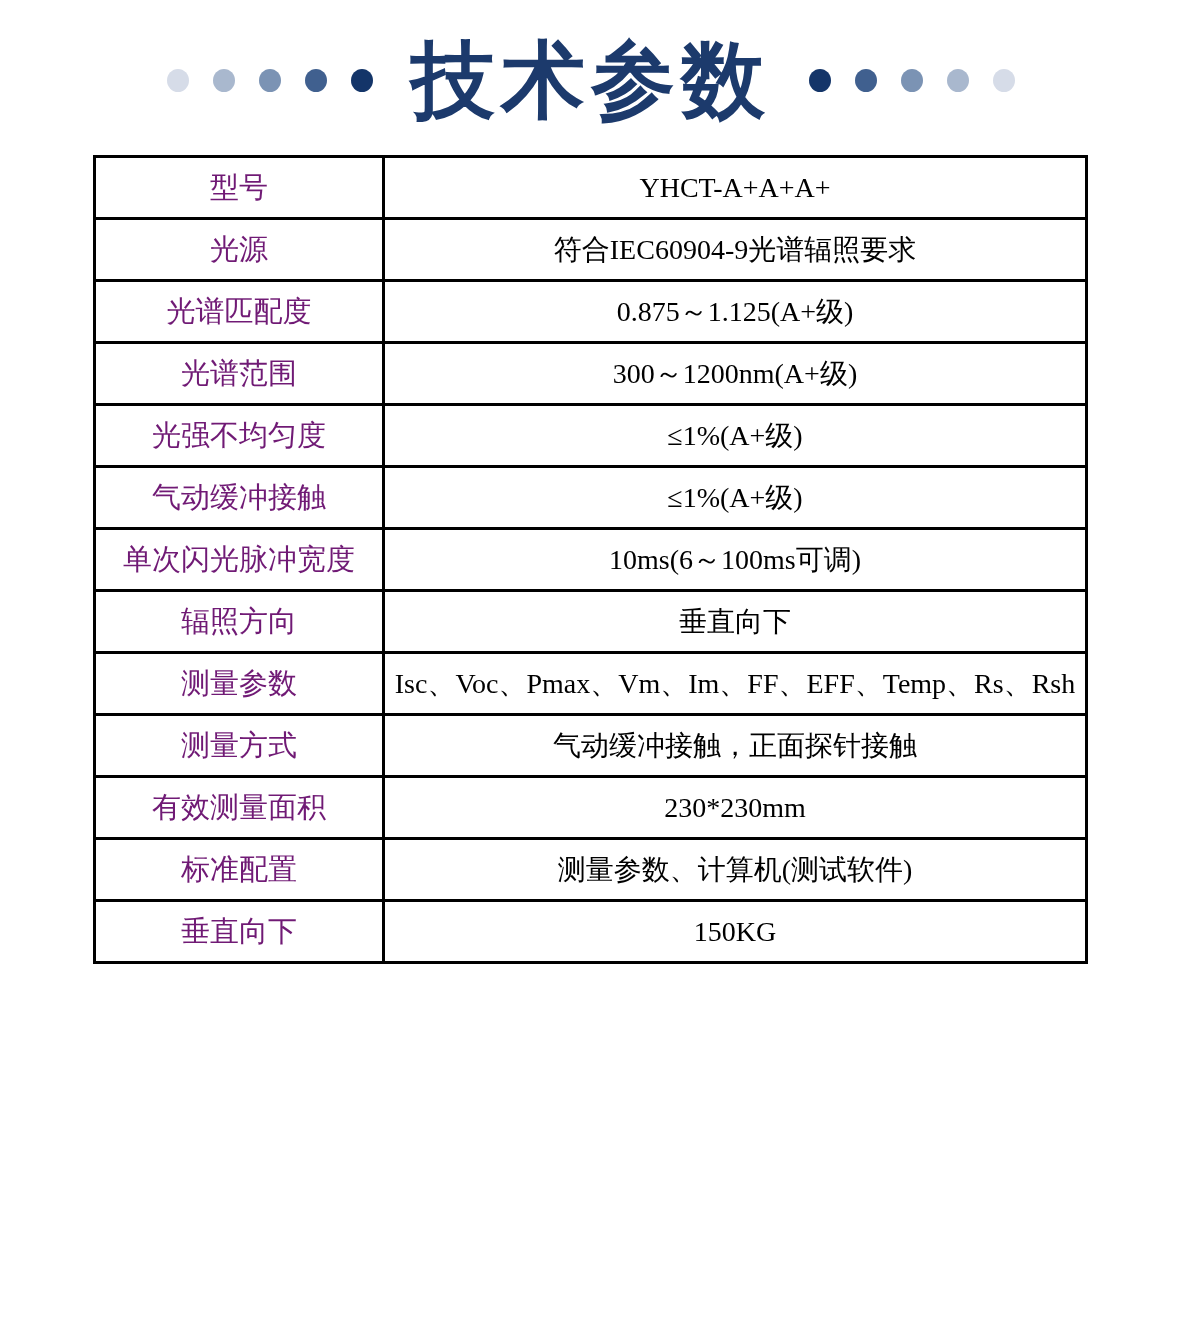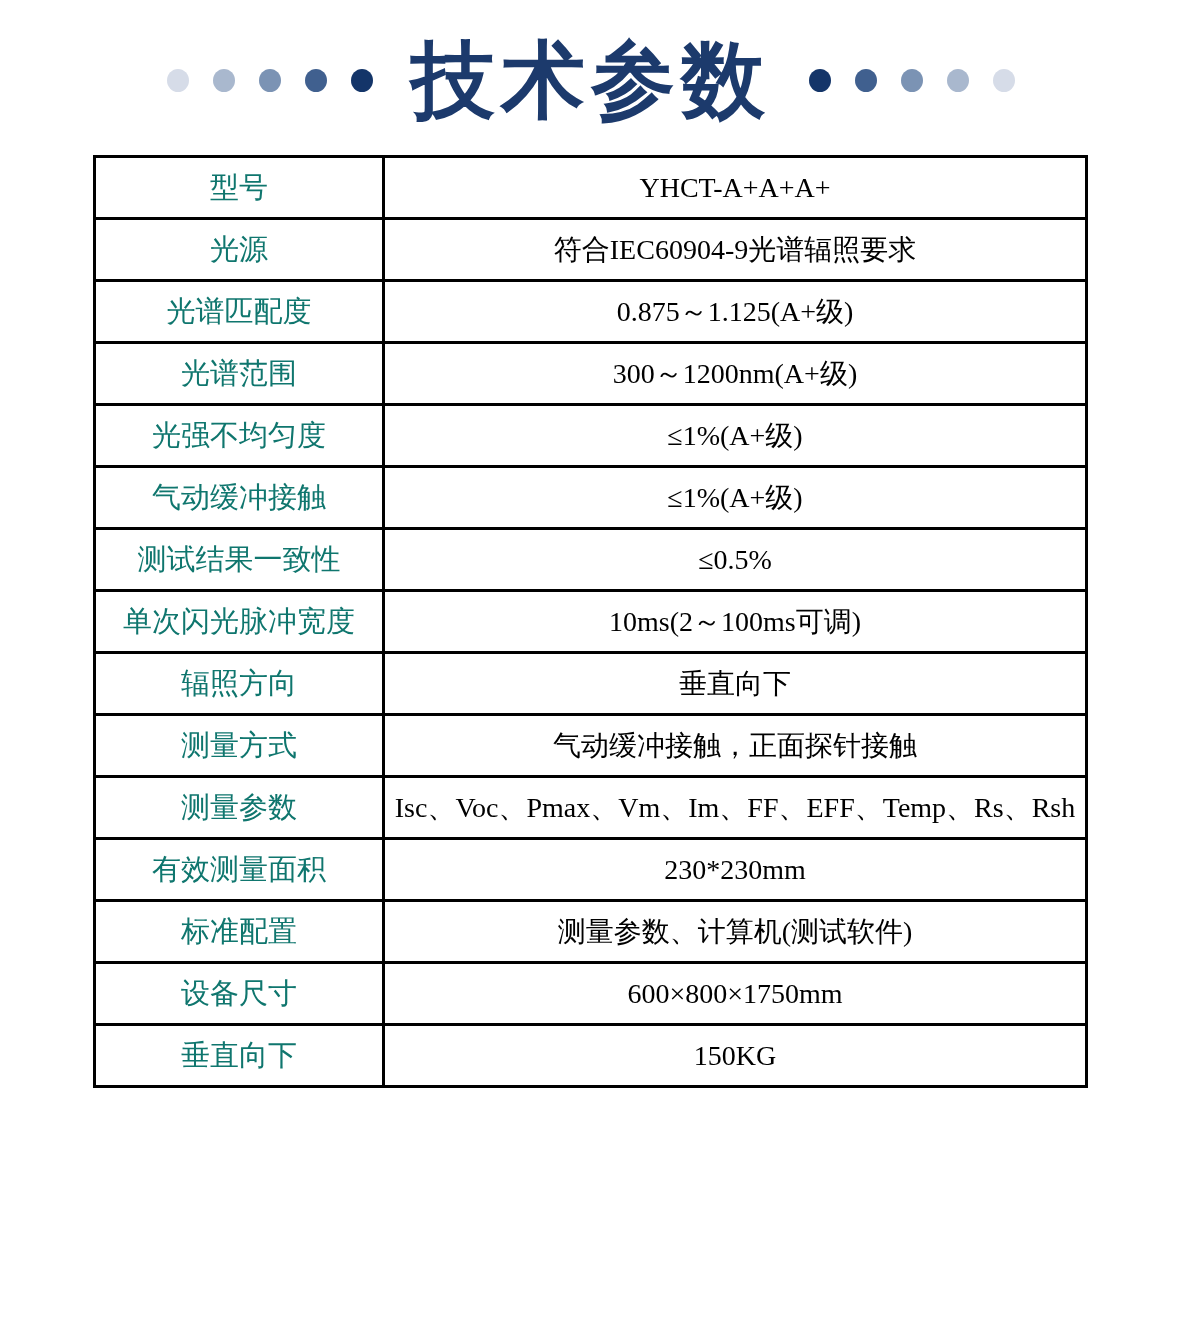--- a/index.html
+++ b/index.html
@@ -58,21 +58,21 @@
     height: 59px;
     text-align: center;
     vertical-align: middle;
     padding: 0 2px;
     overflow: hidden;
   }
   td.label-cell {
     width: 282px;
     font-family: "Liberation Sans", "DejaVu Sans", sans-serif;
     font-size: 29px;
-    color: #0f766e;
+    color: #701a75;
   }
   td.value-cell {
     font-family: "Liberation Serif", "DejaVu Serif", serif;
     font-size: 28px;
     color: #000000;
     white-space: nowrap;
   }
 </style>
 </head>
 <body>
@@ -117,50 +117,42 @@
         </tr>
         <tr>
           <td class="label-cell">光强不均匀度</td>
           <td class="value-cell">≤1%(A+级)</td>
         </tr>
         <tr>
           <td class="label-cell">气动缓冲接触</td>
           <td class="value-cell">≤1%(A+级)</td>
         </tr>
         <tr>
-          <td class="label-cell">测试结果一致性</td>
-          <td class="value-cell">≤0.5%</td>
-        </tr>
-        <tr>
           <td class="label-cell">单次闪光脉冲宽度</td>
-          <td class="value-cell">10ms(2～100ms可调)</td>
+          <td class="value-cell">10ms(6～100ms可调)</td>
         </tr>
         <tr>
           <td class="label-cell">辐照方向</td>
           <td class="value-cell">垂直向下</td>
         </tr>
         <tr>
+          <td class="label-cell">测量参数</td>
+          <td class="value-cell">Isc、Voc、Pmax、Vm、Im、FF、EFF、Temp、Rs、Rsh</td>
+        </tr>
+        <tr>
           <td class="label-cell">测量方式</td>
           <td class="value-cell">气动缓冲接触，正面探针接触</td>
-        </tr>
-        <tr>
-          <td class="label-cell">测量参数</td>
-          <td class="value-cell">Isc、Voc、Pmax、Vm、Im、FF、EFF、Temp、Rs、Rsh</td>
         </tr>
         <tr>
           <td class="label-cell">有效测量面积</td>
           <td class="value-cell">230*230mm</td>
         </tr>
         <tr>
           <td class="label-cell">标准配置</td>
           <td class="value-cell">测量参数、计算机(测试软件)</td>
-        </tr>
-        <tr>
-          <td class="label-cell">设备尺寸</td>
-          <td class="value-cell">600×800×1750mm</td>
         </tr>
         <tr>
           <td class="label-cell">垂直向下</td>
           <td class="value-cell">150KG</td>
         </tr>
       </tbody>
   </table>
 
 </div>
 

